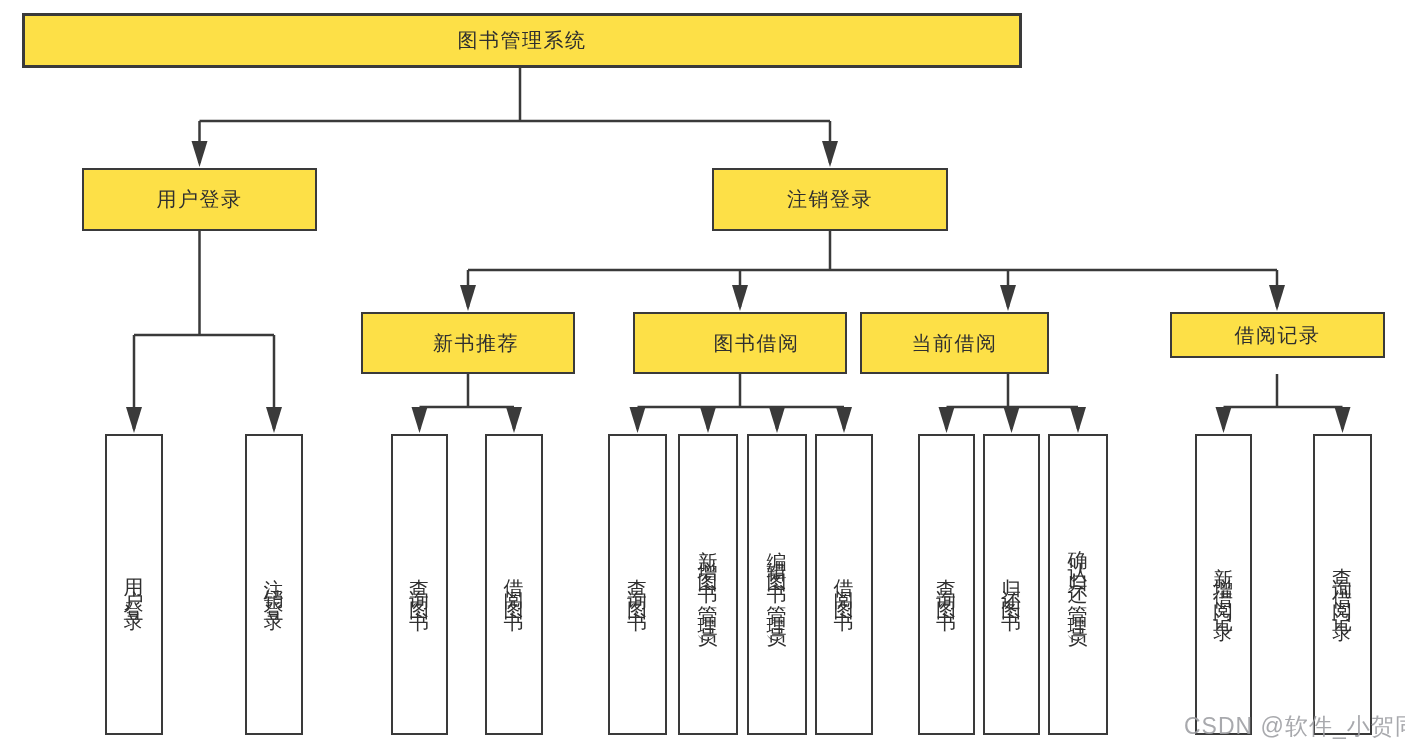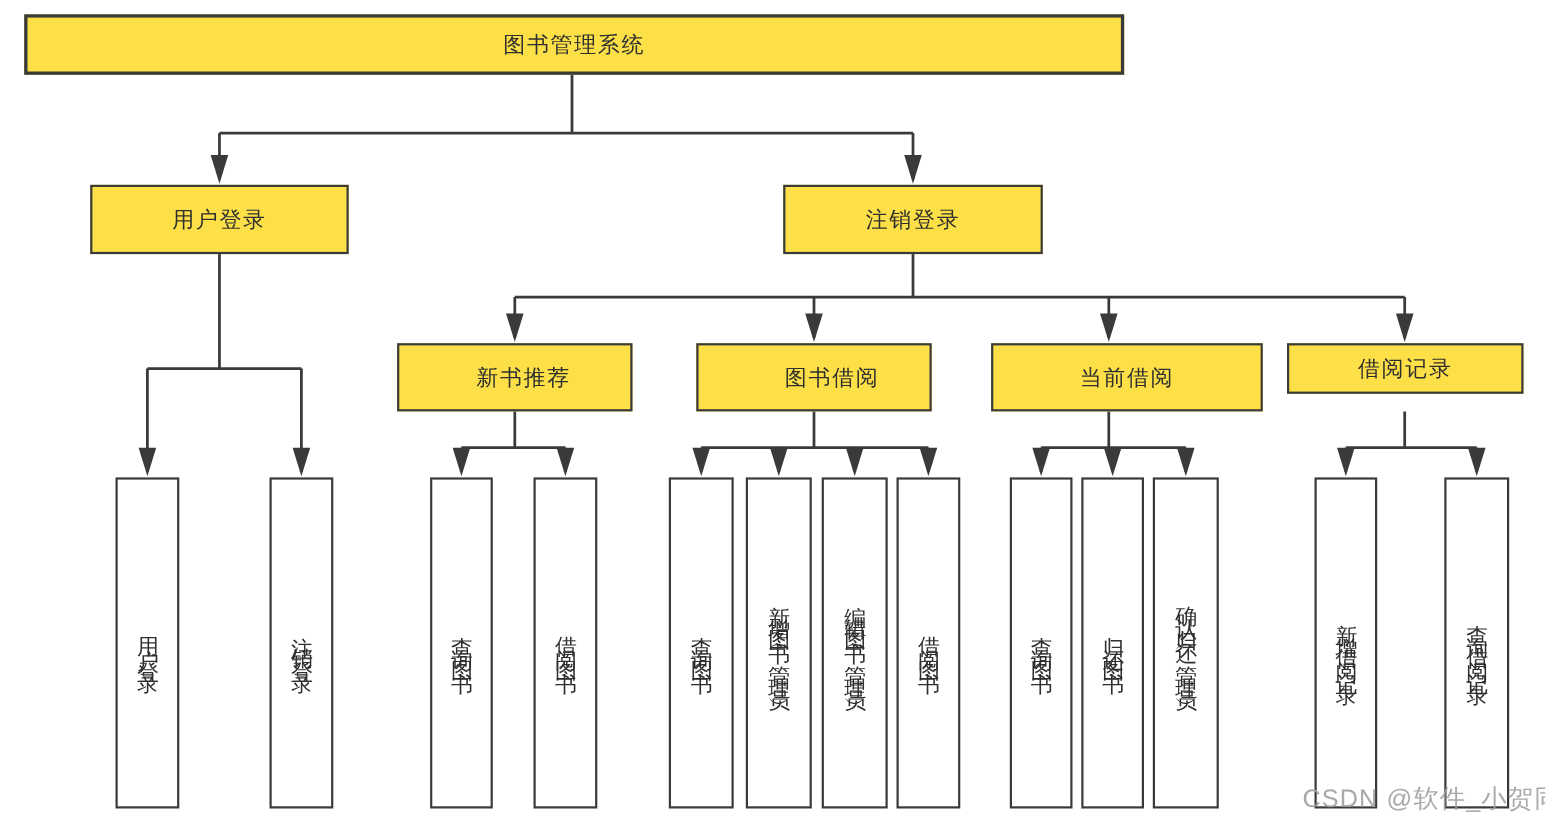--- a/index.html
+++ b/index.html
@@ -80,21 +80,21 @@
       </g>
   </svg>
 
   <div class="node root" style="left:22px;top:13px;width:1000px;height:55px;">图书管理系统</div>
 
   <div class="node" style="left:82px;top:168px;width:235px;height:63px;">用户登录</div>
   <div class="node" style="left:712px;top:168px;width:236px;height:63px;">注销登录</div>
 
   <div class="node" style="left:361px;top:312px;width:214px;height:62px;padding-left:16px;">新书推荐</div>
   <div class="node" style="left:633px;top:312px;width:214px;height:62px;padding-left:33px;">图书借阅</div>
-  <div class="node" style="left:901px;top:312px;width:247px;height:62px;">当前借阅</div>
+  <div class="node" style="left:860px;top:312px;width:189px;height:62px;">当前借阅</div>
   <div class="node" style="left:1170px;top:312px;width:215px;height:46px;">借阅记录</div>
 
   <div class="leaf" style="left:105px;top:434px;width:58px;height:301px;">用户登录</div>
   <div class="leaf" style="left:245px;top:434px;width:58px;height:301px;">注销登录</div>
 
   <div class="leaf" style="left:391px;top:434px;width:57px;height:301px;">查询图书</div>
   <div class="leaf" style="left:485px;top:434px;width:58px;height:301px;">借阅图书</div>
 
   <div class="leaf" style="left:608px;top:434px;width:59px;height:301px;">查询图书</div>
   <div class="leaf" style="left:678px;top:434px;width:60px;height:301px;">新增图书（管理员）</div>

